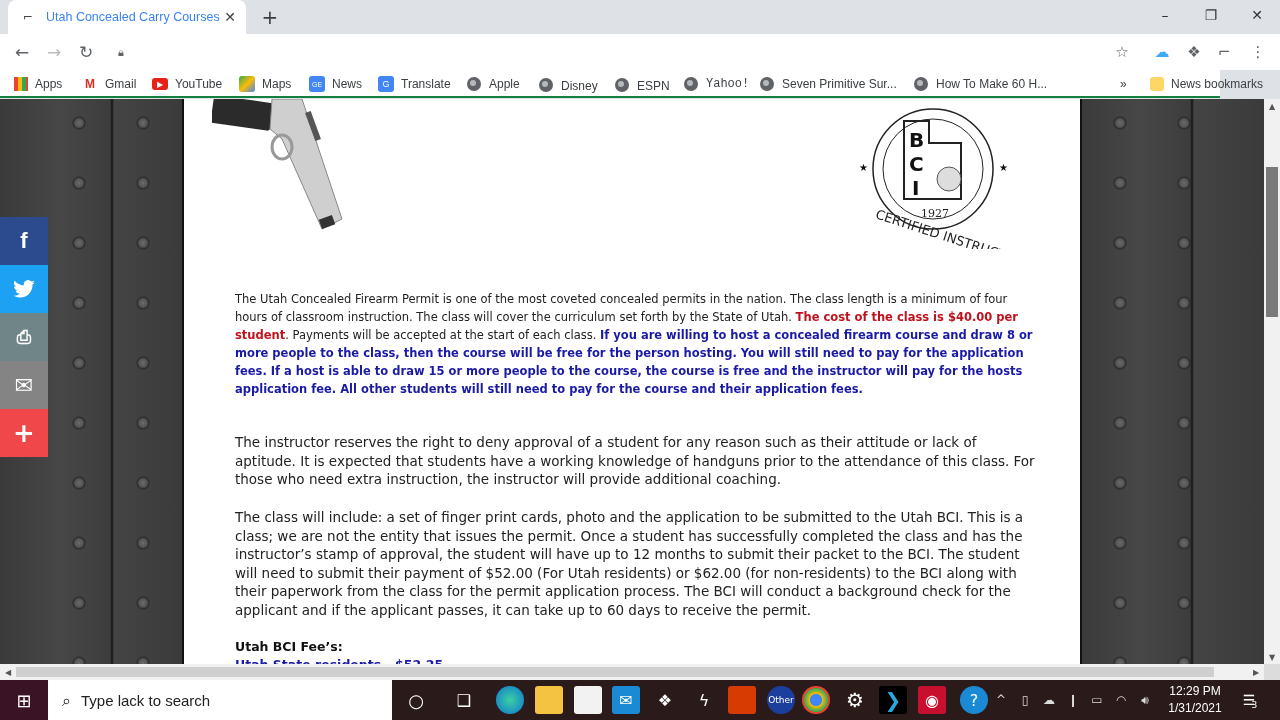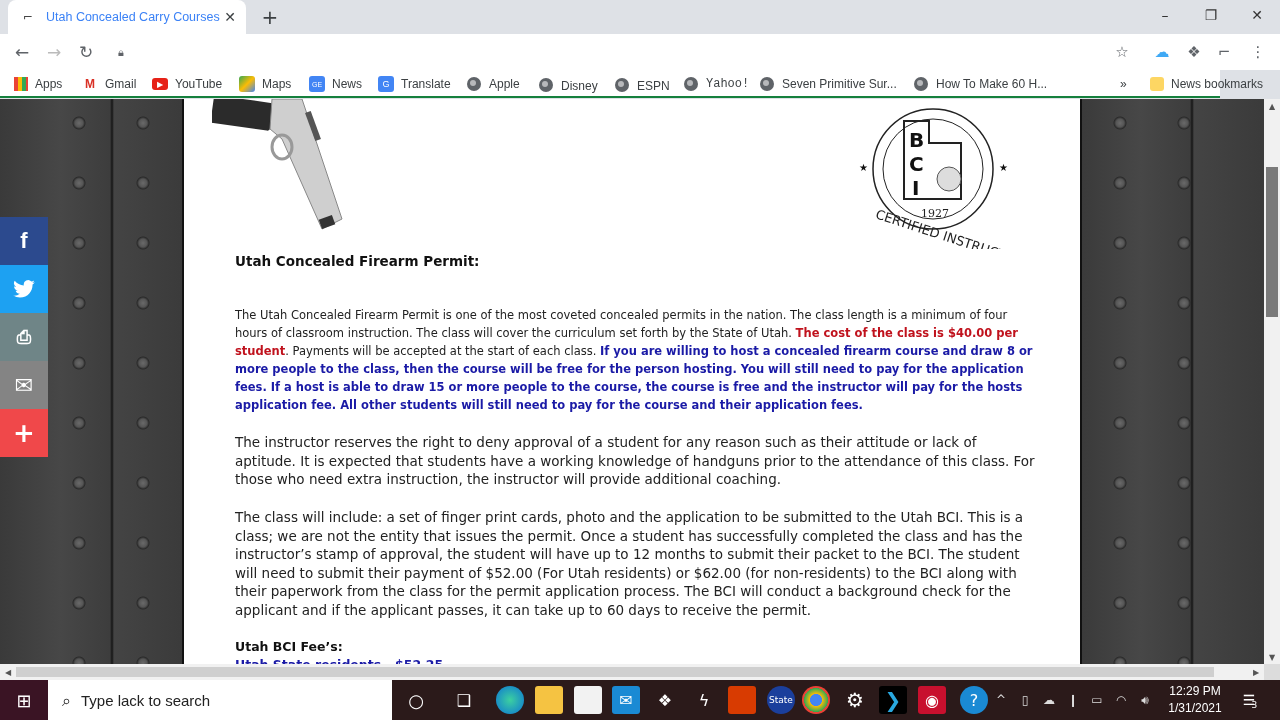--- a/index.html
+++ b/index.html
@@ -29,21 +29,21 @@
   .viewport { position: absolute; left: 0; top: 99px; width: 1264px; height: 565px; overflow: hidden;
     background: repeating-linear-gradient(90deg, #3a3a3a 0px, #474747 60px, #3d3d3d 110px, #151515 112px, #444 114px, #3b3b3b 180px);
   }
   .rivets { position: absolute; top: 0; width: 14px; height: 565px;
     background-image: radial-gradient(circle at 50% 50%, #6a6a6a 0, #555 4px, #2a2a2a 6px, transparent 7px);
     background-size: 14px 60px; background-position: 0 -6px; }
   .content { position: absolute; left: 182px; top: 0; width: 900px; height: 565px; background: #fff; border-left: 2px solid #111; border-right: 2px solid #111; }
   .gun { position: absolute; left: 28px; top: 0; width: 140px; height: 135px; }
   .badge { position: absolute; left: 665px; top: 0; width: 168px; height: 150px; }
   .h1 { position: absolute; left: 51px; top: 154px; font-family: "DejaVu Sans", sans-serif; font-weight: bold; font-size: 13.5px; color: #111; }
-  .p1 { position: absolute; left: 51px; top: 191px; width: 800px; font-family: "DejaVu Sans", sans-serif; font-size: 11.5px; line-height: 18px; color: #222; margin-top: 16px; }
+  .p1 { position: absolute; left: 51px; top: 191px; width: 800px; font-family: "DejaVu Sans", sans-serif; font-size: 11.5px; line-height: 18px; color: #222; }
   .red { color: #c0121d; font-weight: bold; }
   .blue { color: #1a1aa6; font-weight: bold; }
   .p2, .p3 { position: absolute; left: 51px; width: 805px; font-family: "DejaVu Sans", sans-serif; font-size: 13.5px; line-height: 18.5px; color: #222; }
   .p2 { top: 334px; }
   .p3 { top: 409px; }
   .h2 { position: absolute; left: 51px; top: 540px; font-weight: bold; font-size: 12.5px; color: #111; }
   .h2sub { position: absolute; left: 51px; top: 558px; font-weight: bold; font-size: 12.5px; color: #1a1aa6; text-decoration: underline; }
   
   .share { position: absolute; left: 0; top: 118px; width: 48px; }
   .share .sb { width: 48px; height: 48px; display:flex; align-items:center; justify-content:center; color:#fff; font-weight:bold; font-size: 22px; }
@@ -186,21 +186,20 @@
       <text x="60" y="48" font-family="DejaVu Sans, sans-serif" font-weight="bold" font-size="20" fill="#111">B</text>
       <text x="60" y="72" font-family="DejaVu Sans, sans-serif" font-weight="bold" font-size="20" fill="#111">C</text>
       <text x="63" y="96" font-family="DejaVu Sans, sans-serif" font-weight="bold" font-size="20" fill="#111">I</text>
       <circle cx="100" cy="80" r="12" fill="#ddd" stroke="#555"></circle>
       <text x="72" y="118" font-family="DejaVu Serif, serif" font-size="11" fill="#222">1927</text>
       <text x="10" y="72" font-size="10" fill="#111">★</text>
       <text x="150" y="72" font-size="10" fill="#111">★</text>
       <text x="22" y="138" font-family="DejaVu Sans, sans-serif" font-size="13" fill="#222" transform="rotate(18 84 140)">CERTIFIED INSTRUCTOR</text>
     </svg>
 
-    <div class="h1">Utah Concealed Firearm Permit:</div>
     <p class="p1"><span> The Utah Concealed Firearm Permit is one of the most coveted concealed permits in the nation. The class length is a minimum of four hours of classroom instruction. The class will cover the curriculum set forth by the State of Utah. </span><span class="red">The cost of the class is $40.00 per student</span><span>. Payments will be accepted at the start of each class. </span><span class="blue">If you are willing to host a concealed firearm course and draw 8 or more people to the class, then the course will be free for the person hosting. You will still need to pay for the application fees. If a host is able to draw 15 or more people to the course, the course is free and the instructor will pay for the hosts application fee. All other students will still need to pay for the course and their application fees.</span></p>
     <p class="p2">The instructor reserves the right to deny approval of a student for any reason such as their attitude or lack of aptitude. It is expected that students have a working knowledge of handguns prior to the attendance of this class. For those who need extra instruction, the instructor will provide additional coaching.</p>
     <p class="p3">The class will include: a set of finger print cards, photo and the application to be submitted to the Utah BCI. This is a class; we are not the entity that issues the permit. Once a student has successfully completed the class and has the instructor’s stamp of approval, the student will have up to 12 months to submit their packet to the BCI. The student will need to submit their payment of $52.00 (For Utah residents) or $62.00 (for non-residents) to the BCI along with their paperwork from the class for the permit application process. The BCI will conduct a background check for the applicant and if the applicant passes, it can take up to 60 days to receive the permit.</p>
     <div class="h2">Utah BCI Fee’s:</div>
     <div class="h2sub">Utah State residents - $52.25</div>
   </div>
 
   <div class="share">
     <div class="sb" style="background:#2c4a8e;">
         <span style="font-family:'Liberation Sans',sans-serif;">f</span>
@@ -244,21 +243,21 @@
   </div>
   <div class="tbapp" style="left:402px; font-size:18px;">○</div>
   <div class="tbapp" style="left:450px;">❑</div>
   <div class="tbapp" style="left:496px; background:radial-gradient(circle,#3cd0a0,#0c74d4); border-radius:50%;"></div>
   <div class="tbapp" style="left:535px; background:#f5c342;"></div>
   <div class="tbapp" style="left:574px; background:#f2f2f2;"></div>
   <div class="tbapp" style="left:612px; background:#1a8ad4;">✉︎</div>
   <div class="tbapp" style="left:651px;">❖</div>
   <div class="tbapp" style="left:690px;">ϟ</div>
   <div class="tbapp" style="left:728px; background:#d83b01;"></div>
-  <div class="tbapp" style="left:767px; background:#1b3f9c; border-radius:50%; font-size:9px;">State</div>
+  <div class="tbapp" style="left:767px; background:#1b3f9c; border-radius:50%; font-size:9px;">Other</div>
   <div class="tbapp" style="left:802px; background:radial-gradient(circle,#4285f4 30%,#fbbc05 31%,#34a853 60%,#ea4335 61%); border-radius:50%;"></div>
   <div class="tbapp" style="left:841px; font-size:20px;">⚙</div>
   <div class="tbapp" style="left:879px; background:#000; color:#29a8e0; font-size:20px;">❯</div>
   <div class="tbapp" style="left:918px; background:#c8102e;">◉</div>
   <div class="tbapp" style="left:960px; background:#1a8ad4; border-radius:50%;">?</div>
   <div class="tray" style="left:992px;">^</div>
   <div class="tray" style="left:1016px;">▯</div>
   <div class="tray" style="left:1040px;">☁</div>
   <div class="tray" style="left:1064px;">❙</div>
   <div class="tray" style="left:1088px;">▭</div>

